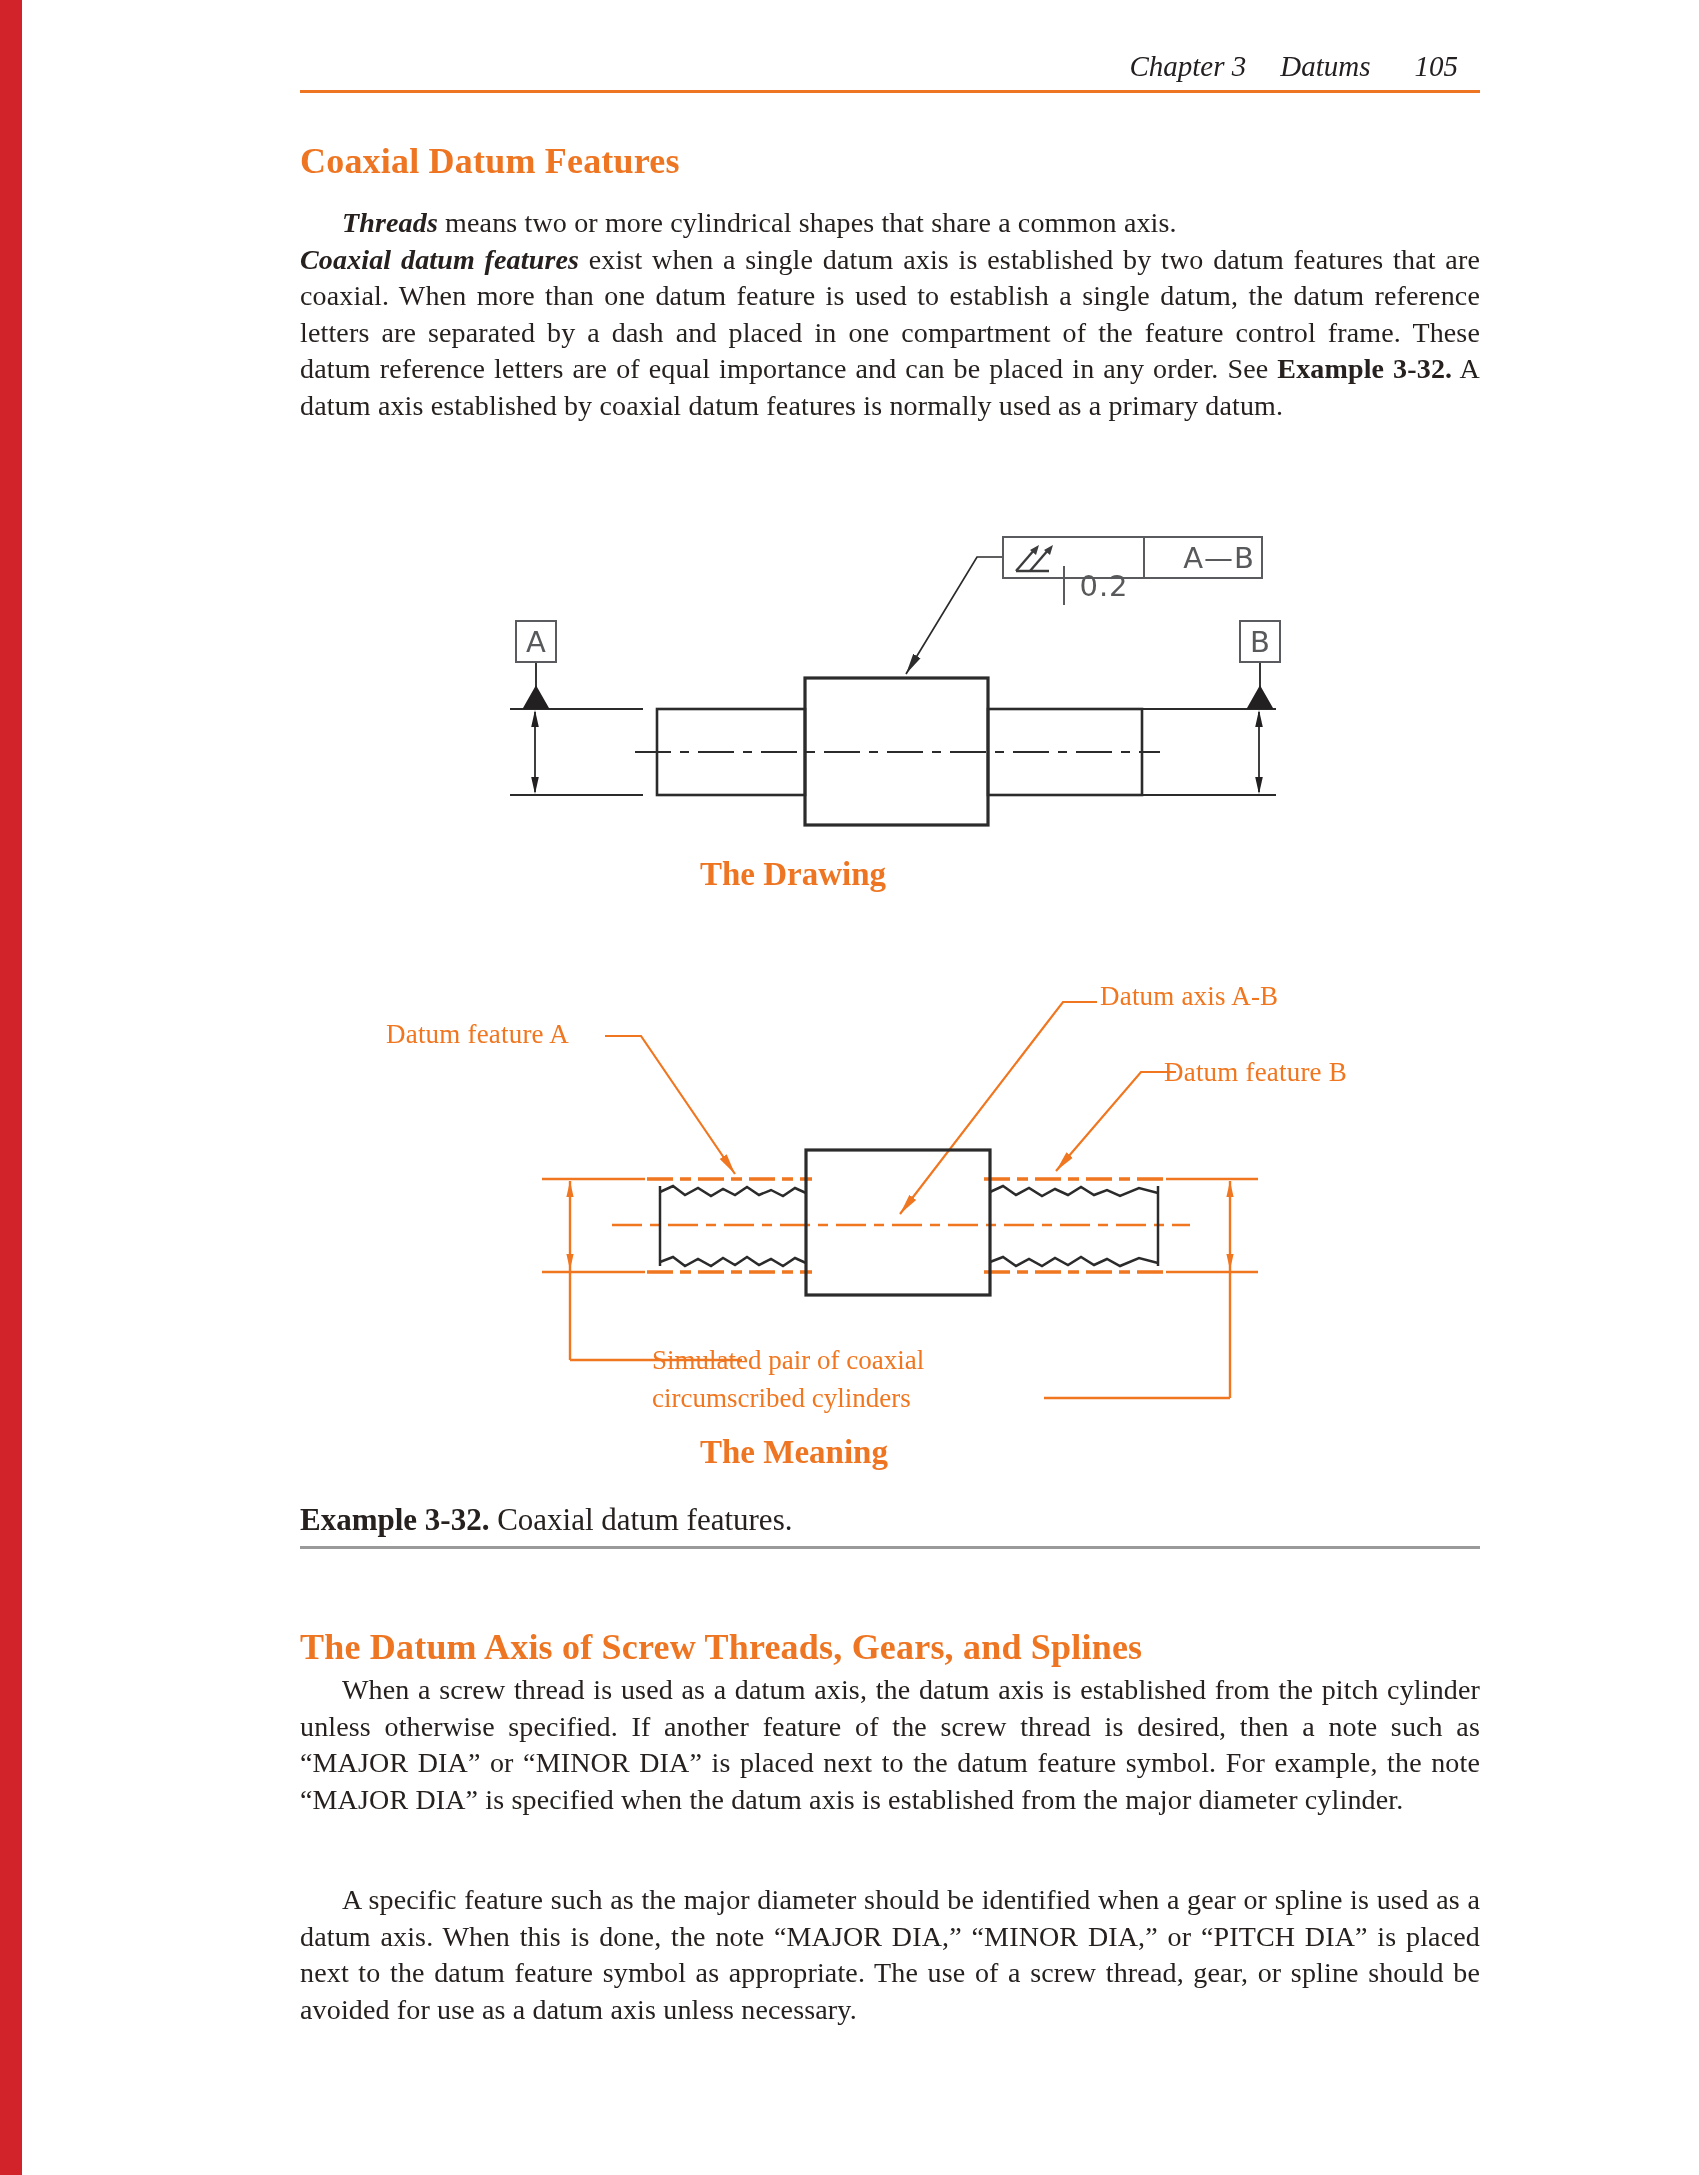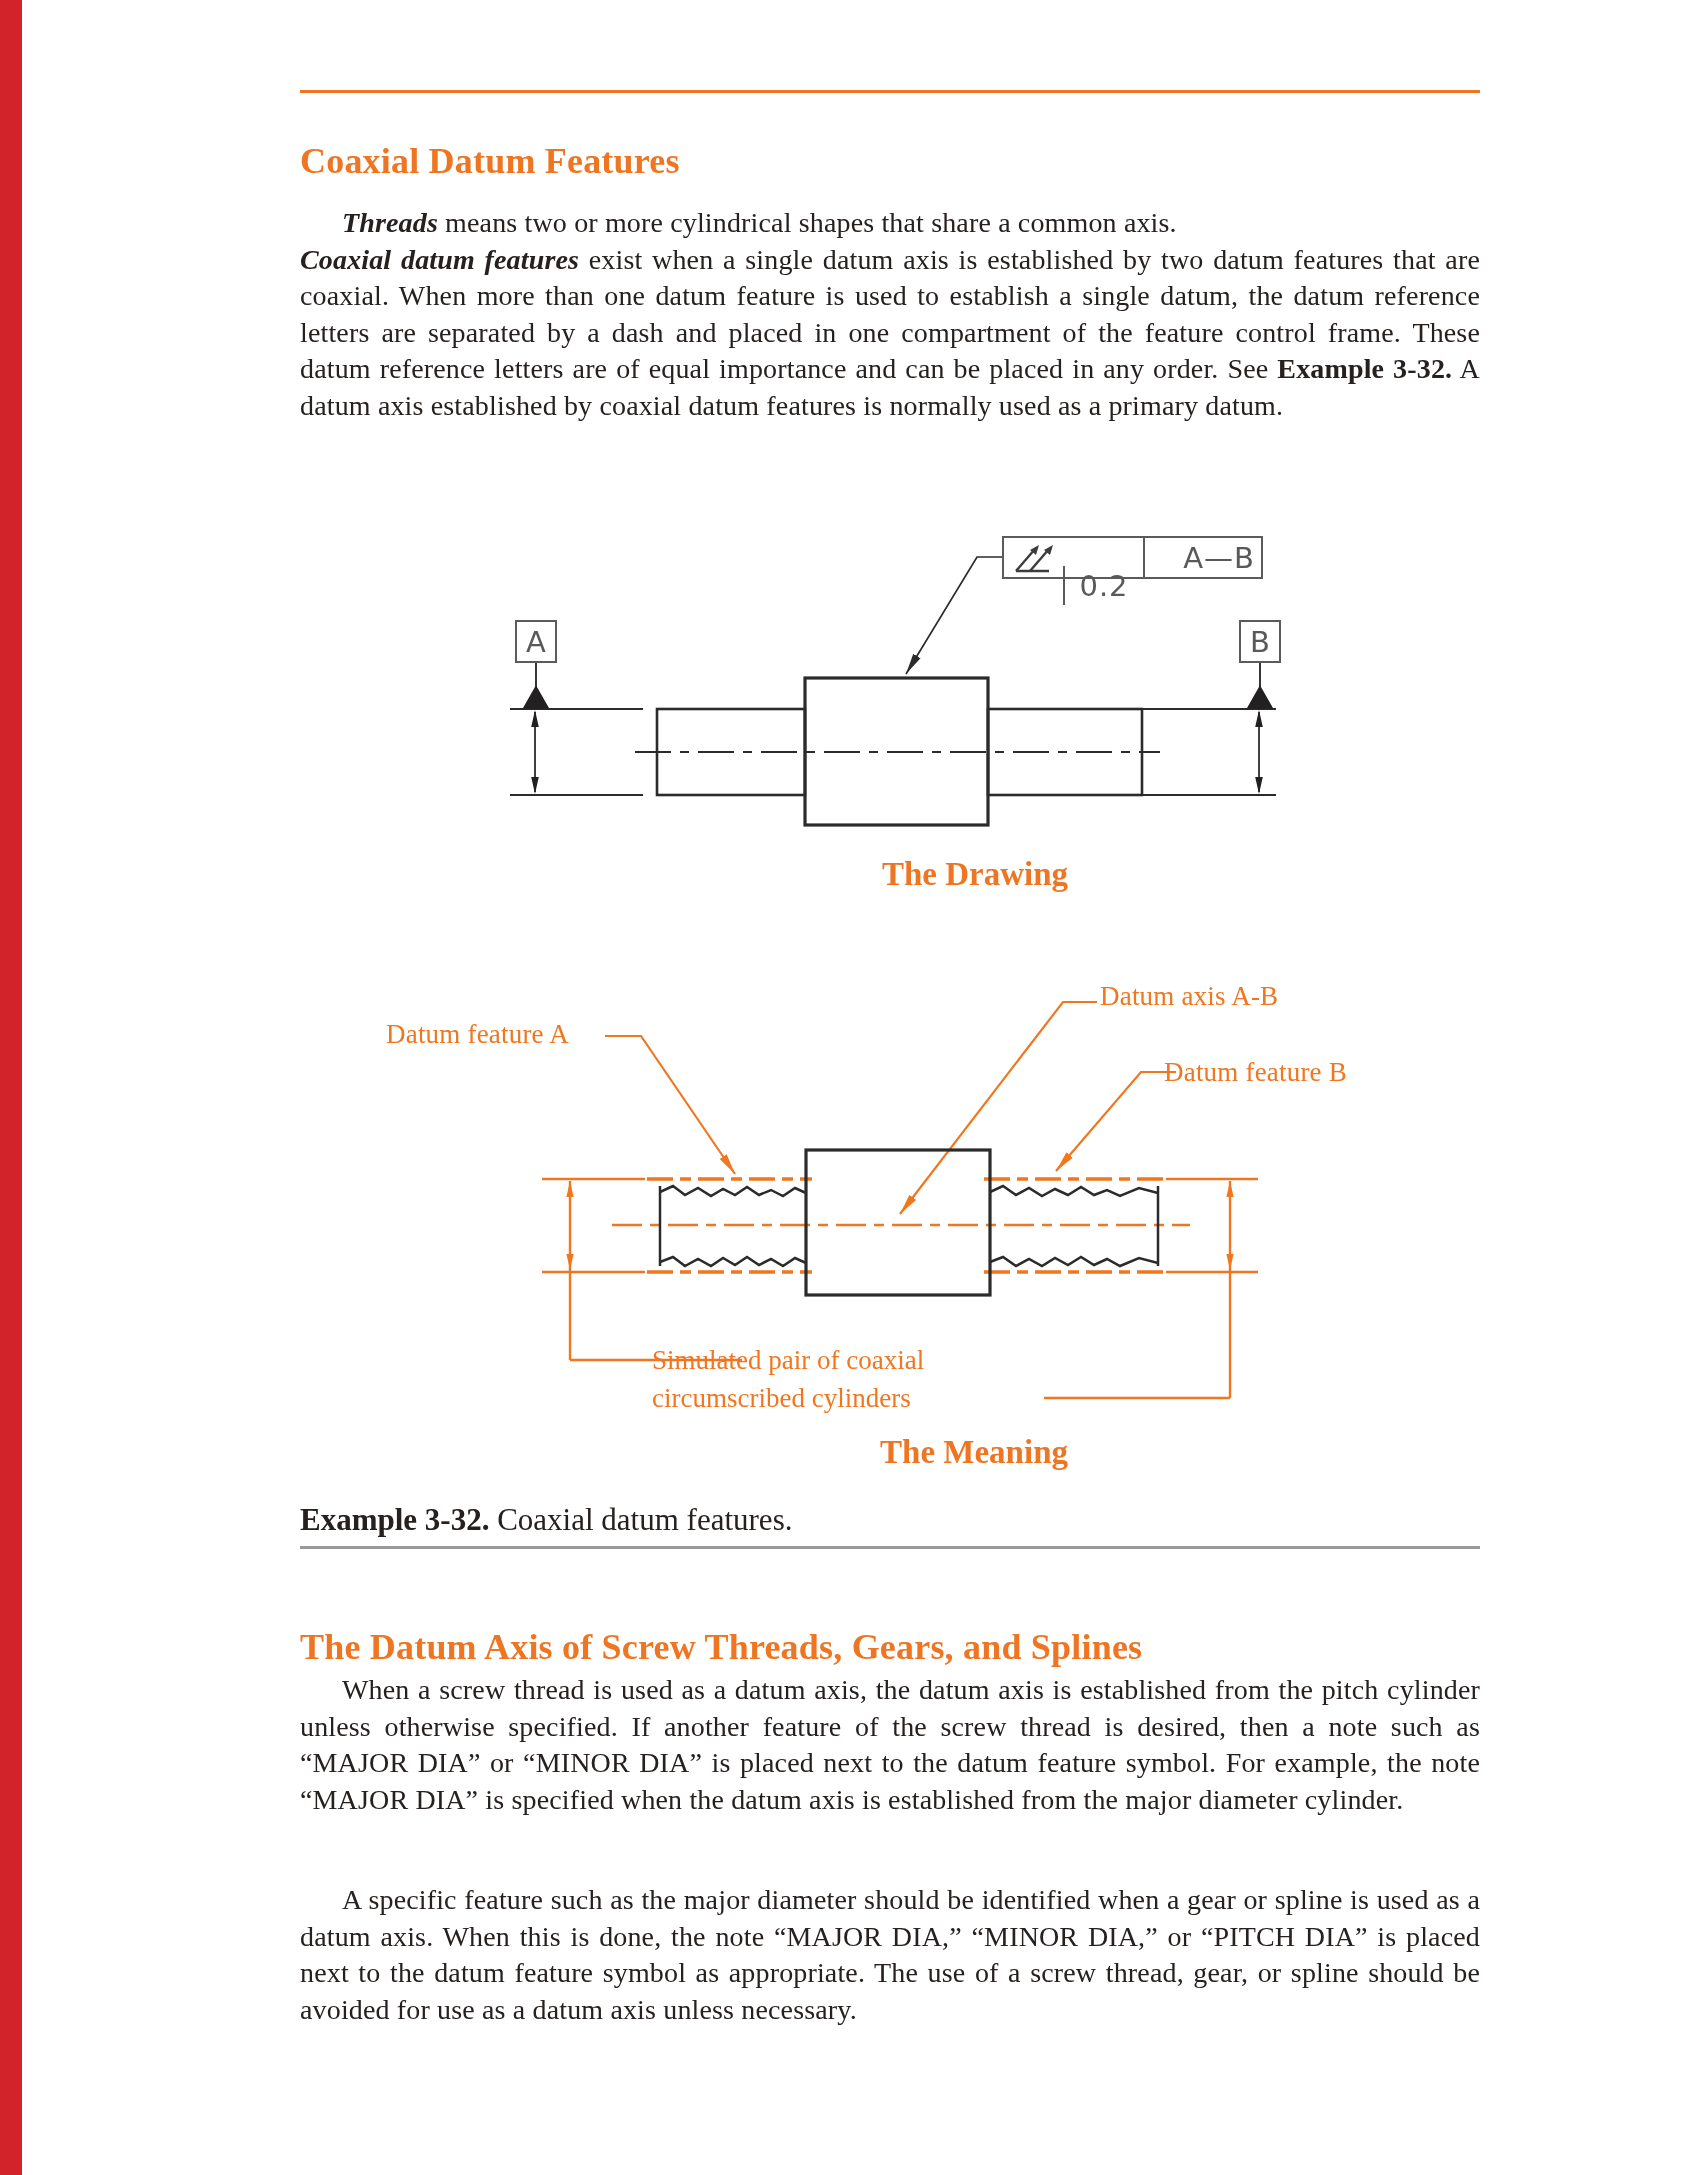--- a/index.html
+++ b/index.html
@@ -32,40 +32,43 @@
         font-family:"DejaVu Sans",sans-serif;font-size:29px;color:#58595b;background:#fff;}
   .dbA{left:515px;top:620px;}
   .dbB{left:1239px;top:620px;}
   .fcf{position:absolute;left:1002px;top:536px;height:43px;border:2px solid #5a5b5e;box-sizing:border-box;
         display:flex;background:#fff;}
   .fcf .cell{display:flex;align-items:center;justify-content:center;height:100%;
         font-family:"DejaVu Sans",sans-serif;font-size:29px;color:#58595b;letter-spacing:1px;}
   .fcf .c1{width:59px;}
   .fcf .c2{width:78px;border-left:2px solid #5a5b5e;margin-top:28px;}
   .fcf .c3{width:84px;border-left:2px solid #5a5b5e;padding-left:32px;}
-  .fig-caption{position:absolute;left:668px;width:400px;text-align:right;
+  .fig-caption{position:absolute;left:700px;width:400px;text-align:left;
         font-weight:bold;font-size:33px;color:#ee7623;}
   .cap1{top:856px;}
   .cap2{top:1434px;}
   .orange-label{position:absolute;font-size:27px;color:#f0761f;letter-spacing:0.2px;white-space:nowrap;}
   .lab-axis{left:1100px;top:981px;}
   .lab-a{left:386px;top:1019px;}
   .lab-b{left:1164px;top:1057px;}
   .lab-sim{position:absolute;left:652px;top:1341px;width:490px;text-align:left;
         font-size:27px;line-height:38px;color:#f0761f;}
   .example-cap{position:absolute;left:300px;top:1502px;width:1180px;font-size:31px;color:#26211f;}
   .cap-rule{position:absolute;left:300px;top:1546px;width:1180px;height:3px;background:#9a9a9a;}
 </style>
 </head>
 <body>
 
 <div class="page">
 
   <div class="edge-stripe"></div>
 
+  <div class="running-head">
+    <span>Chapter 3</span><span class="gap1"></span><span>Datums</span><span class="gap2"></span><span>105</span><span class="pad"></span>
+  </div>
   <div class="head-rule"></div>
 
   <div class="h-orange h1a">Coaxial Datum Features</div>
 
   <div class="body-para p1">
     <span class="bi">Threads</span><span> means two or more cylindrical shapes that share a common axis.</span><br>
     <span class="bi">Coaxial datum features</span><span> exist when a single datum axis is established by two datum features that are coaxial. When more than one datum feature is used to establish a single datum, the datum reference letters are separated by a dash and placed in one compartment of the feature control frame. These datum reference letters are of equal importance and can be placed in any order. See </span><span class="b">Example 3-32.</span><span> A datum axis established by coaxial datum features is normally used as a primary datum.</span>
   </div>
 
   <svg class="eng-svg svg1" viewBox="500 530 800 300">

